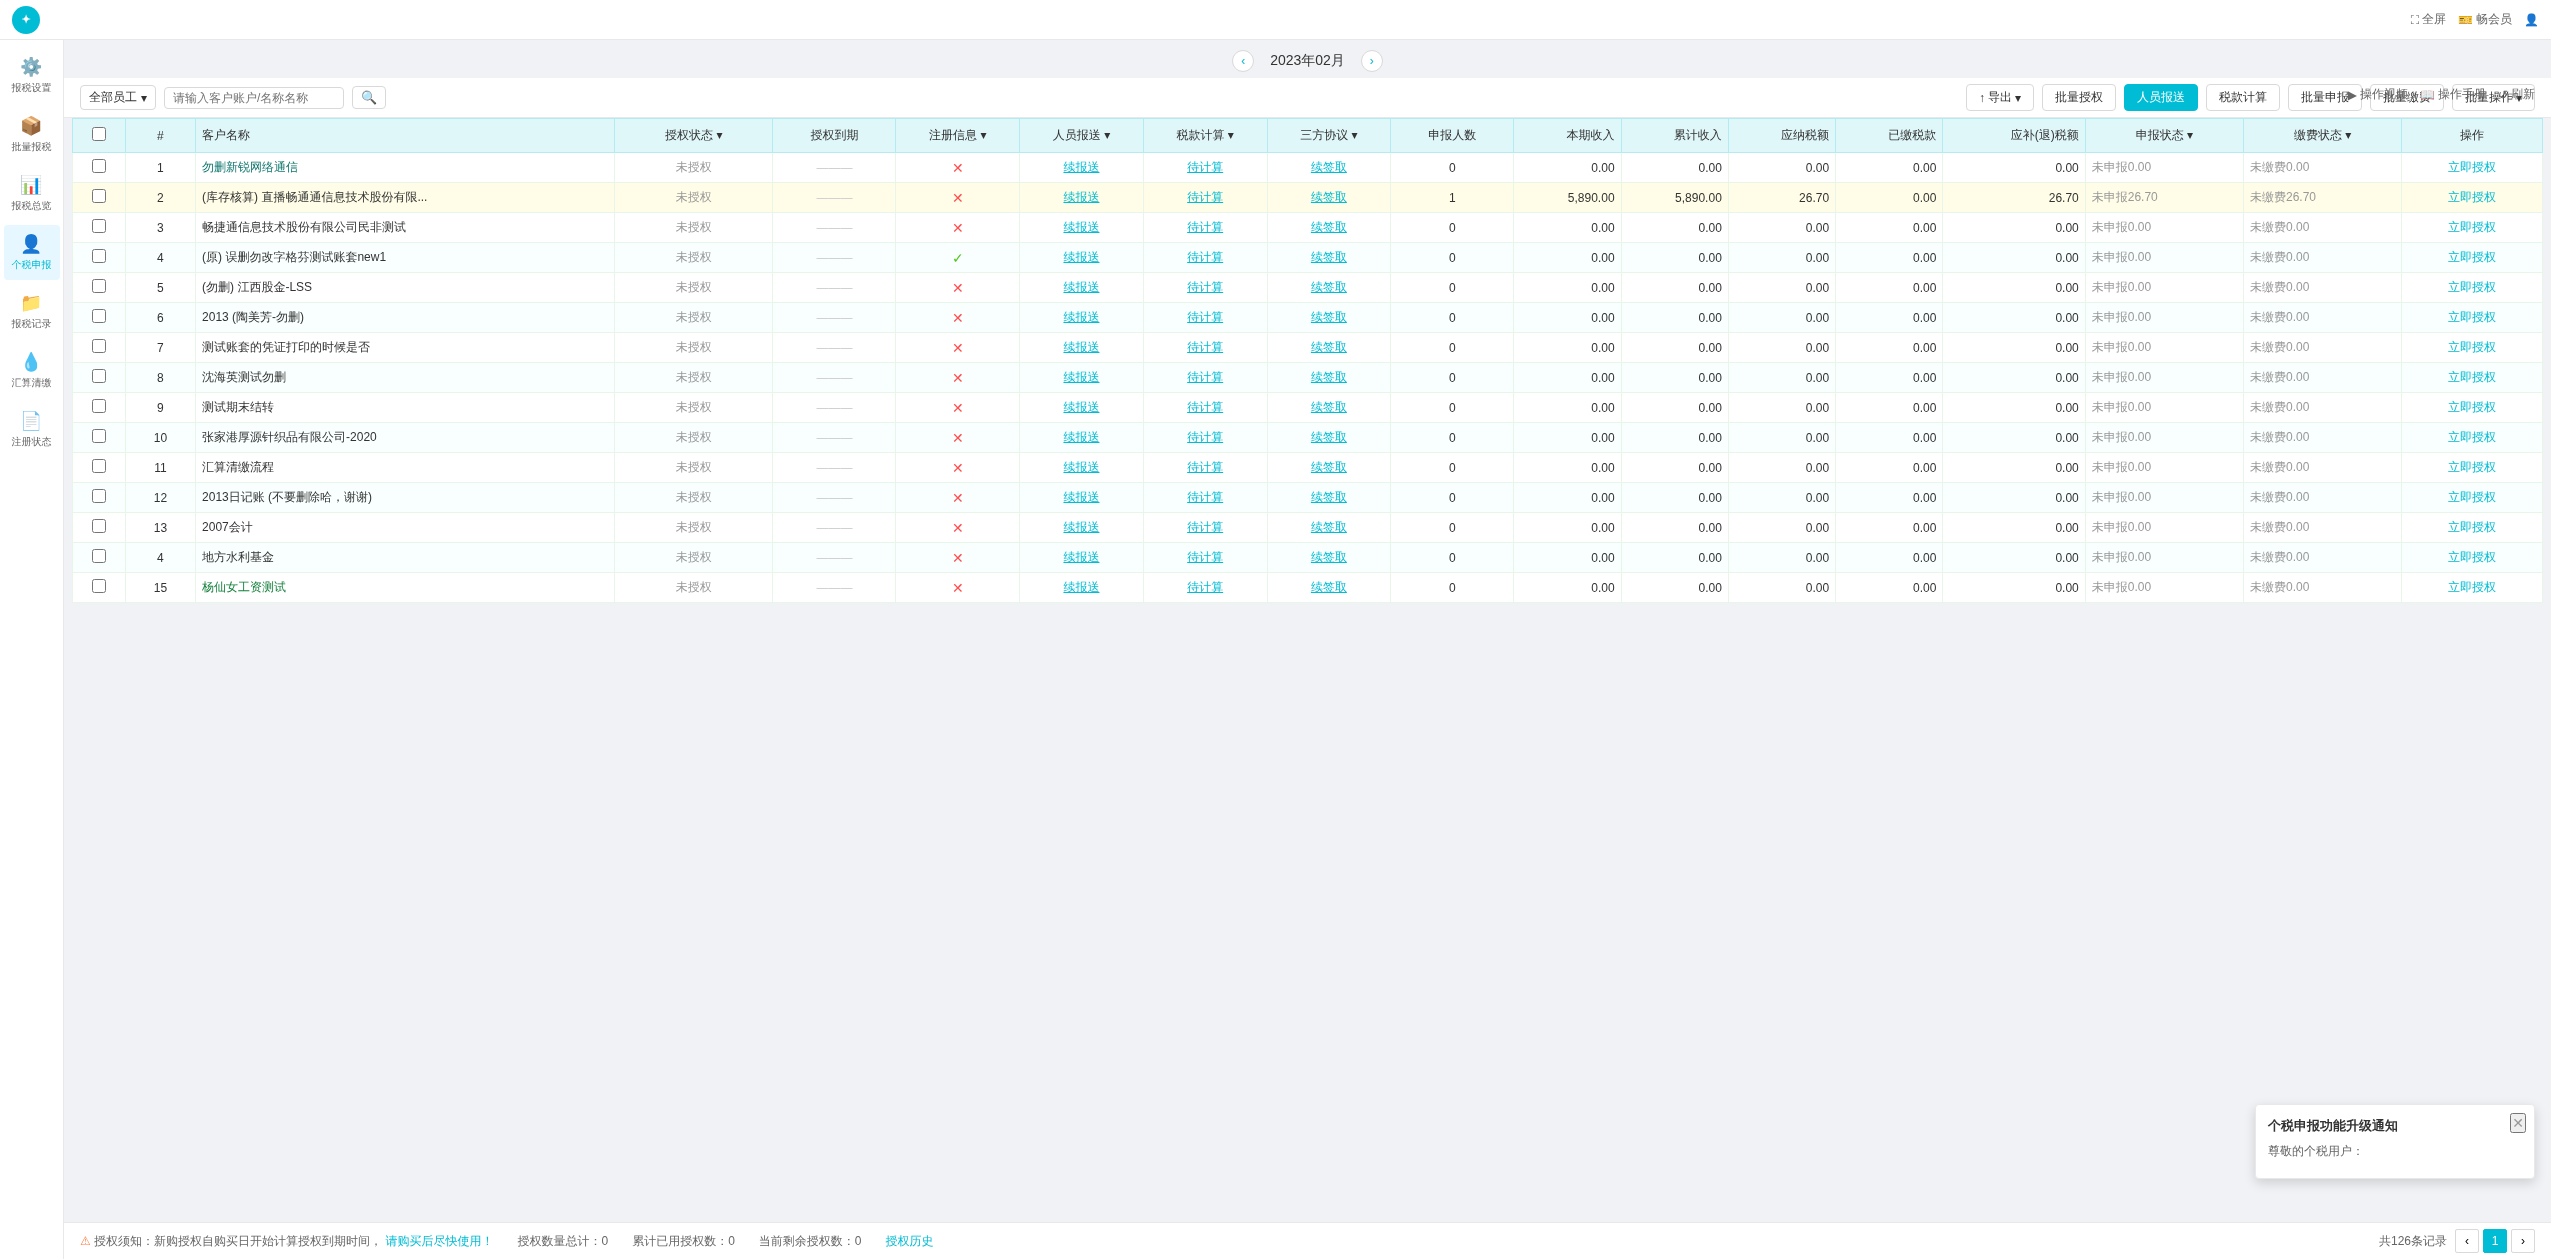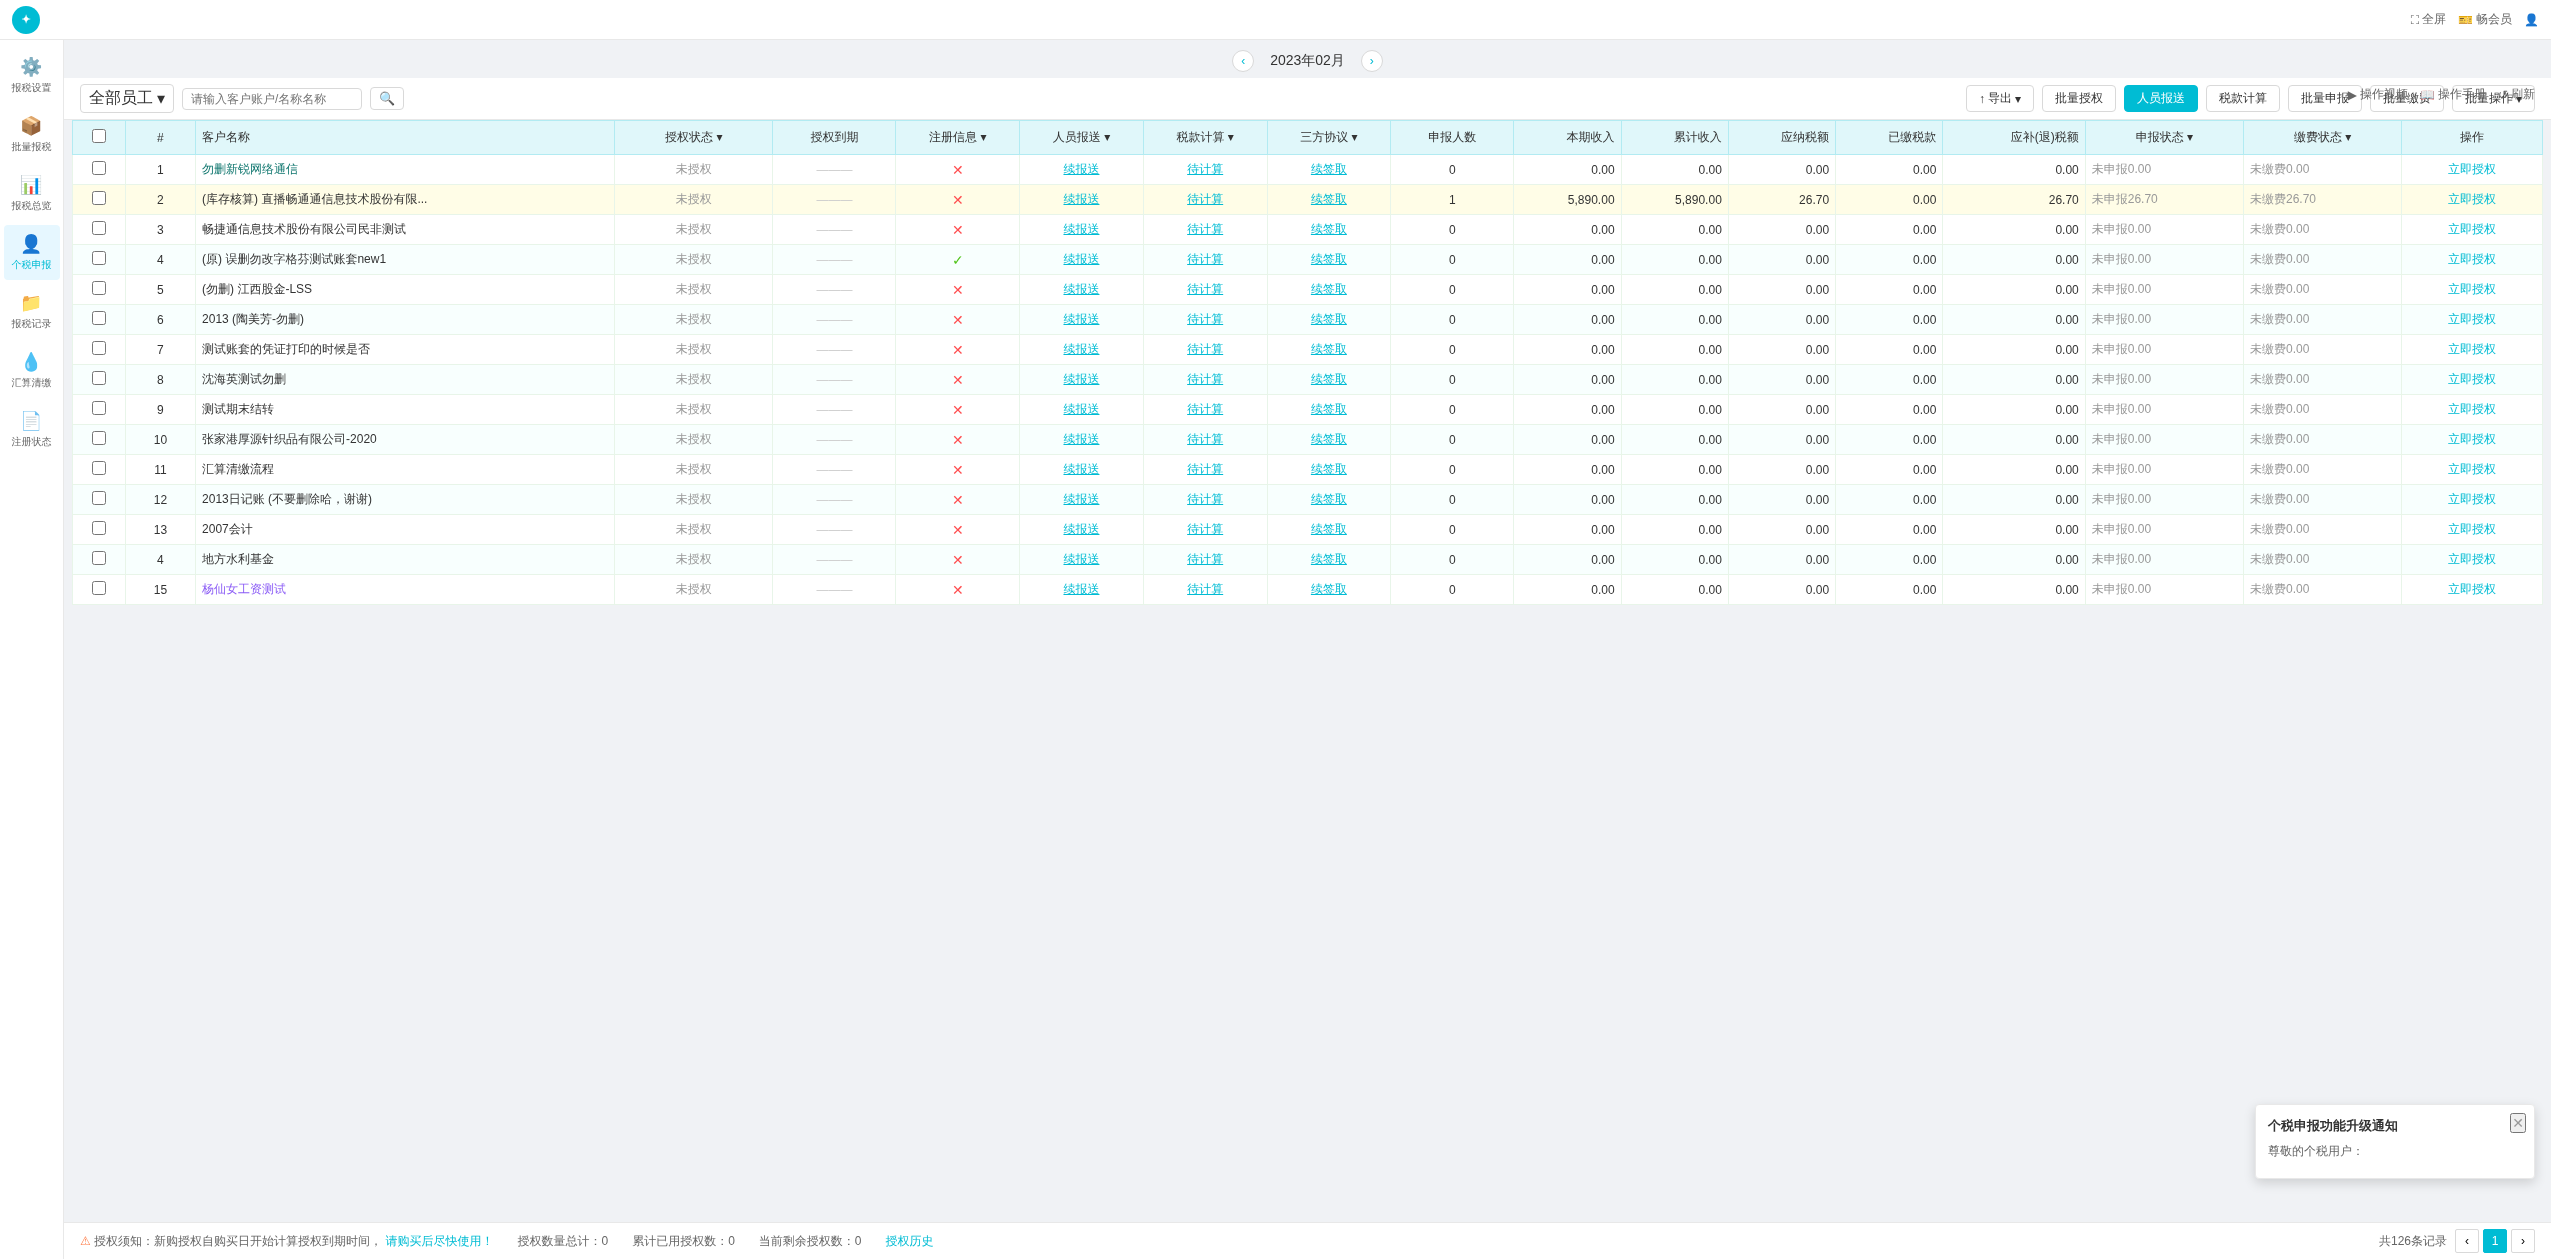--- a/index.html
+++ b/index.html
@@ -64,21 +64,21 @@
     .top-right-tools span { cursor: pointer; display: flex; align-items: center; gap: 3px; }
 
     
     .toolbar {
       display: flex; align-items: center; padding: 6px 16px;
       gap: 8px; background: #fff; border-bottom: 1px solid #e8e8e8;
     }
     .toolbar-select {
       display: flex; align-items: center; border: 1px solid #d9d9d9;
       border-radius: 4px; padding: 3px 8px; gap: 4px; cursor: pointer;
-      background: #fff; font-size: 16px;
+      background: #fff; font-size: 12px;
     }
     .toolbar-input {
       border: 1px solid #d9d9d9; border-radius: 4px; padding: 3px 8px;
       font-size: 12px; width: 180px; outline: none;
     }
     .search-btn {
       border: 1px solid #d9d9d9; background: #fff; border-radius: 4px;
       padding: 3px 8px; cursor: pointer; font-size: 13px;
     }
     .toolbar-spacer { flex: 1; }
@@ -833,21 +833,21 @@
       </td>
       <td class="col-action" style="text-align:center;">
         <span class="link-btn">立即授权</span>
       </td>
     </tr>
             <tr>
       <td class="col-check">
         <input type="checkbox" class="checkbox" style="">
       </td>
       <td class="col-no">15</td>
-      <td class="col-name" style="color:#8b5cf6;cursor:pointer;">杨仙女工资测试</td>
+      <td class="col-name" style="color:#15803d;cursor:pointer;">杨仙女工资测试</td>
       <td class="col-md" style="color:#999;">未授权</td>
       <td class="col-sm" style="color:#ccc;">———</td>
       <td class="col-sm" style="text-align:center;"><span class="icon-circle-x">✕</span></td>
       <td class="col-sm" style="text-align:center;">
         <span class="status-link">续报送</span>
       </td>
       <td class="col-sm" style="text-align:center;">
         <span class="status-link">待计算</span>
       </td>
       <td class="col-sm" style="text-align:center;">

